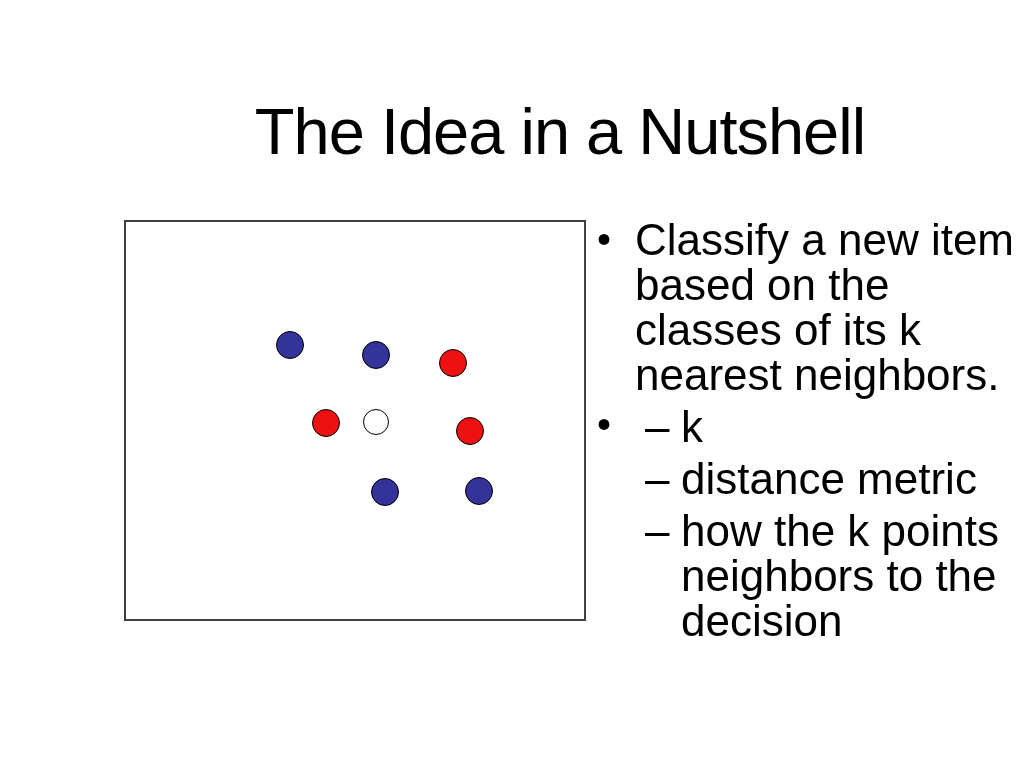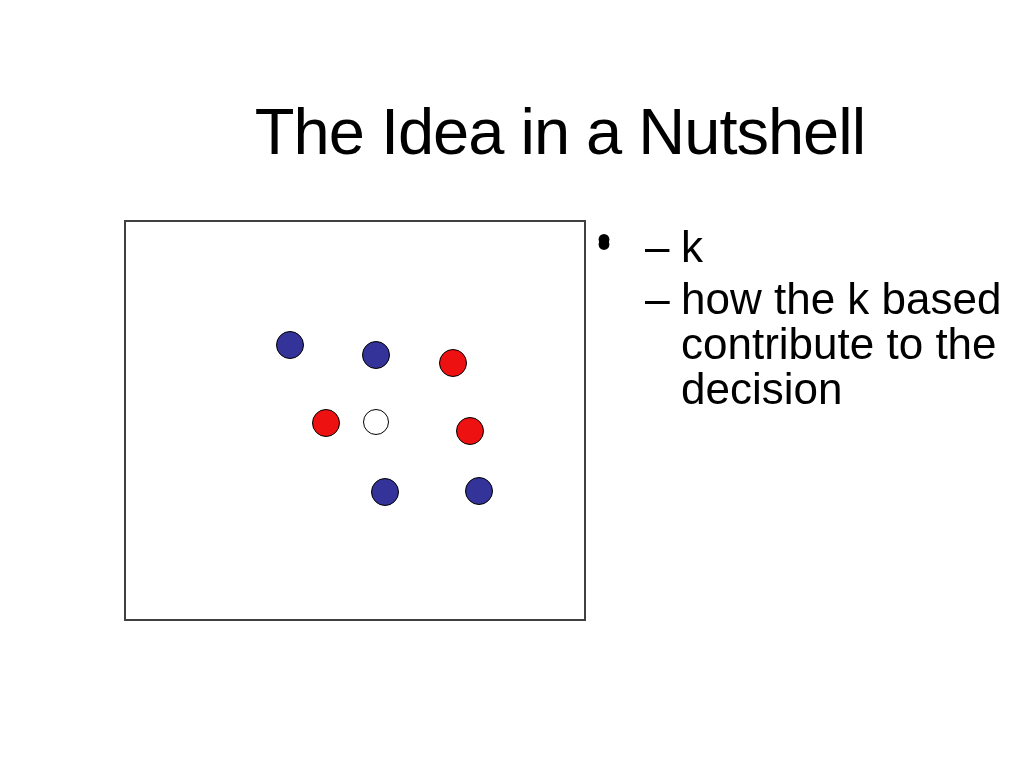--- a/index.html
+++ b/index.html
@@ -74,30 +74,32 @@
       <div class="dot" style="left: 186px; top: 187px; width: 26px; height: 26px; background: rgb(238, 17, 17); border-color: rgb(0, 0, 0);"></div>
       <div class="dot" style="left: 237px; top: 187px; width: 24px; height: 24px; background: rgb(255, 255, 255); border-color: rgb(0, 0, 0);"></div>
       <div class="dot" style="left: 330px; top: 195px; width: 26px; height: 26px; background: rgb(238, 17, 17); border-color: rgb(0, 0, 0);"></div>
       <div class="dot" style="left: 245px; top: 256px; width: 26px; height: 26px; background: rgb(51, 51, 153); border-color: rgb(0, 0, 0);"></div>
       <div class="dot" style="left: 339px; top: 255px; width: 26px; height: 26px; background: rgb(51, 51, 153); border-color: rgb(0, 0, 0);"></div>
     </div>
 
   <div class="bullets">
     <div class="item">
       <span class="marker">•</span>
+      <span>Classify a new item based on the classes of its k nearest neighbors.</span>
     </div>
     <div class="item">
       <span class="marker">•</span>
     </div>
     <div class="item sub">
       <span class="marker">–</span>
       <span>k</span>
     </div>
     <div class="item sub">
       <span class="marker">–</span>
+      <span>distance metric</span>
     </div>
     <div class="item sub">
       <span class="marker">–</span>
-      <span>how the k based contribute to the decision</span>
+      <span>how the k points neighbors to the decision</span>
     </div>
   </div>
 
 </div>
 
 </body></html>

